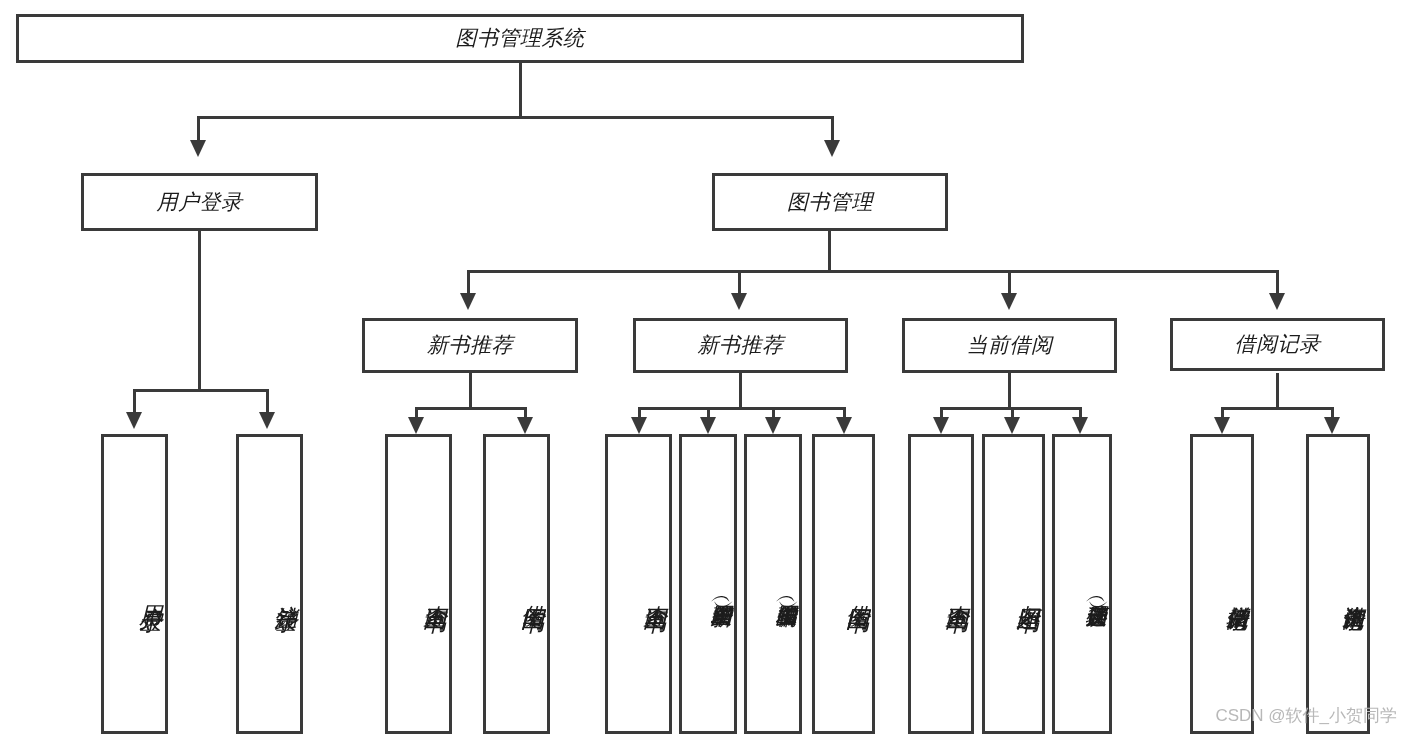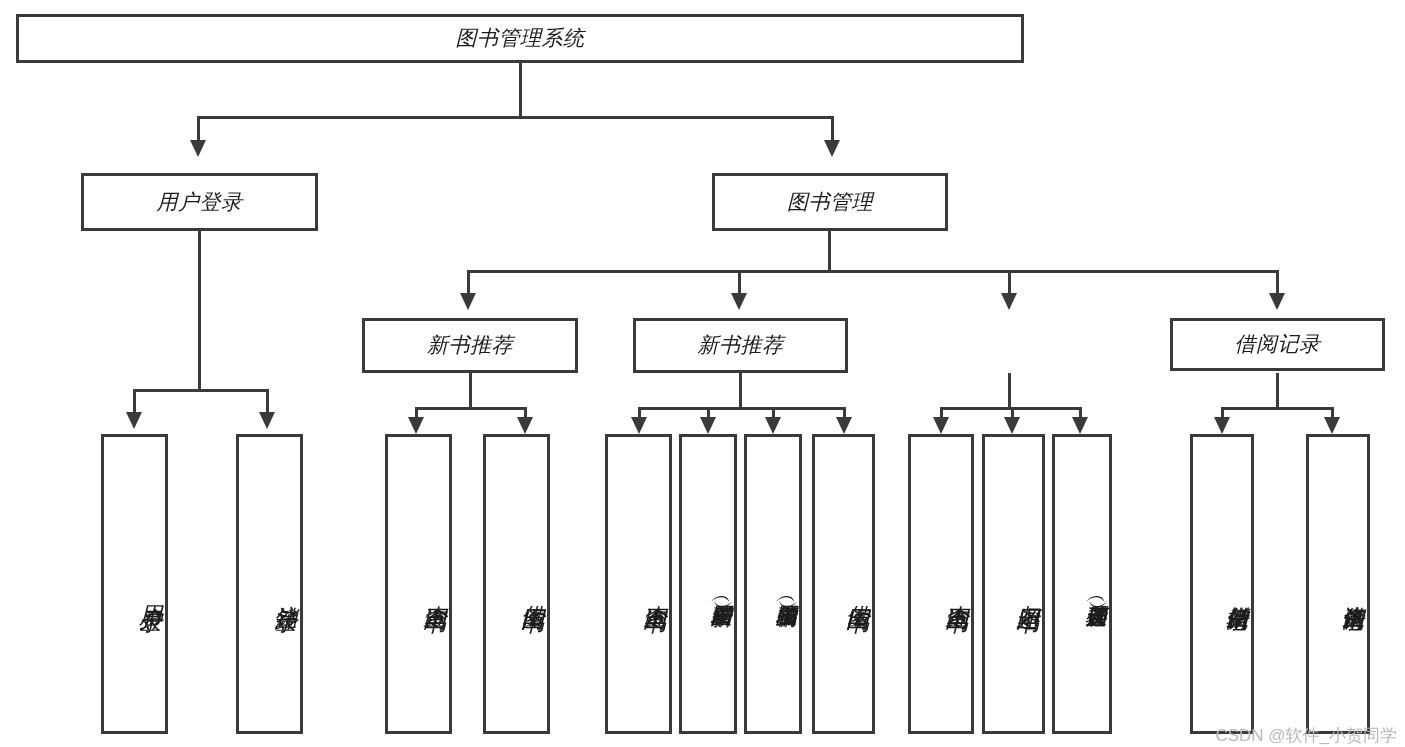--- a/index.html
+++ b/index.html
@@ -68,21 +68,21 @@
     height: 0;
     border-left: 8px solid transparent;
     border-right: 8px solid transparent;
     border-top: 17px solid #3a3a3a;
     z-index: 2;
   }
   
   #watermark {
     position: absolute;
     right: 8px;
-    bottom: 0;
+    bottom: 20px;
     font-size: 17px;
     color: #b8b8b8;
     white-space: nowrap;
     z-index: 9;
     font-family: "Liberation Sans", "DejaVu Sans", sans-serif;
   }
 </style>
 </head>
 <body>
 
@@ -116,20 +116,21 @@
   <div class="arrow" style="left:460px; top:293px;"></div>
   <div class="ln v" style="left:738px; top:270px; width:3px; height:27px;"></div>
   <div class="arrow" style="left:731px; top:293px;"></div>
   <div class="ln v" style="left:1008px; top:270px; width:3px; height:27px;"></div>
   <div class="arrow" style="left:1001px; top:293px;"></div>
   <div class="ln v" style="left:1276px; top:270px; width:3px; height:27px;"></div>
   <div class="arrow" style="left:1269px; top:293px;"></div>
 
   <div class="node h" style="left:362px; top:318px; width:216px; height:55px;">新书推荐</div>
   <div class="node h" style="left:633px; top:318px; width:215px; height:55px;">新书推荐</div>
+  <div class="node h" style="left:902px; top:318px; width:215px; height:55px;">当前借阅</div>
   <div class="node h" style="left:1170px; top:318px; width:215px; height:53px;">借阅记录</div>
 
   <div class="ln v" style="left:469px; top:373px; width:3px; height:36px;"></div>
   <div class="ln h" style="left:415px; top:407px; width:112px; height:3px;"></div>
   <div class="ln v" style="left:415px; top:407px; width:3px; height:15px;"></div>
   <div class="arrow" style="left:408px; top:417px;"></div>
   <div class="ln v" style="left:524px; top:407px; width:3px; height:15px;"></div>
   <div class="arrow" style="left:517px; top:417px;"></div>
 
   <div class="ln v" style="left:739px; top:373px; width:3px; height:36px;"></div>

